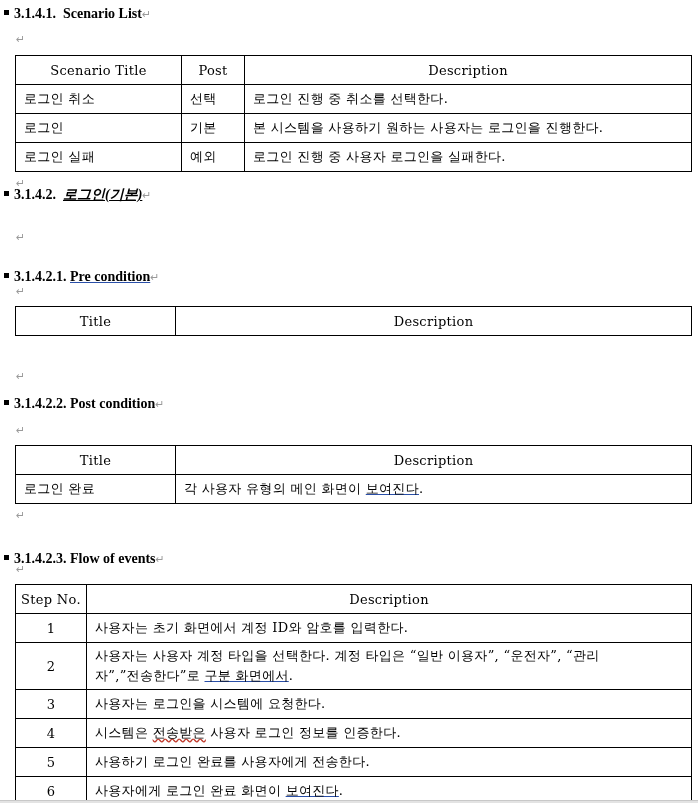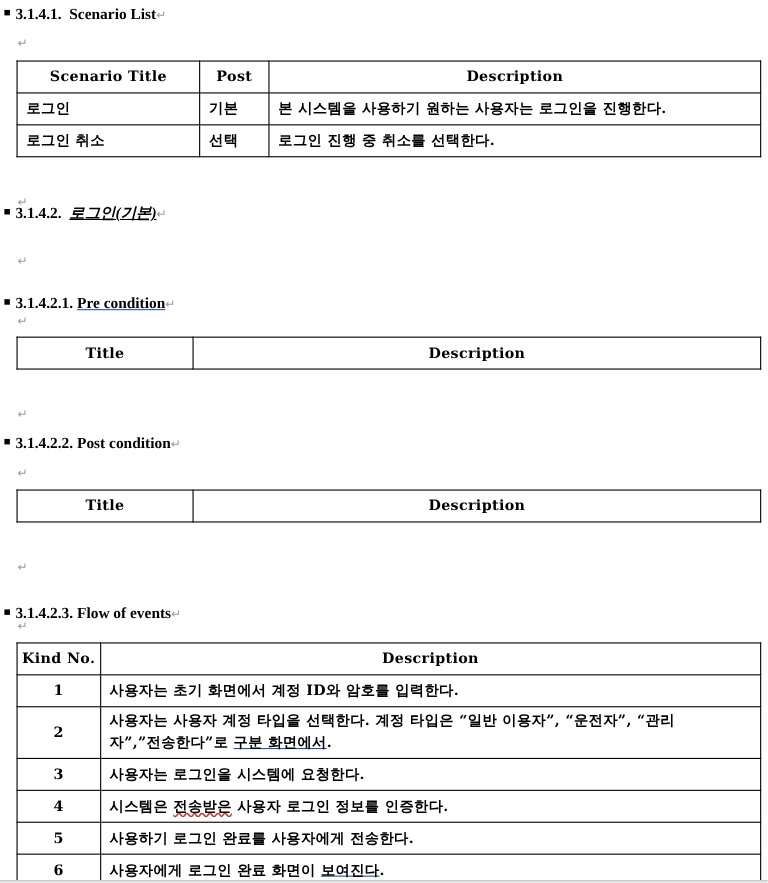--- a/index.html
+++ b/index.html
@@ -11,21 +11,21 @@
     position: absolute; left: 4px; font-family: "Liberation Serif", serif;
     font-weight: bold; font-size: 14px; line-height: 18px; white-space: nowrap;
   }
   .bullet { display: inline-block; width: 5px; height: 5px; background: #000; margin-right: 5px; vertical-align: 3px; }
   .para-mark { color: #9a9a9a; font-weight: normal; font-size: 11px; font-family: "DejaVu Sans", sans-serif; }
   .empty-para { position: absolute; left: 16px; color: #9a9a9a; font-size: 11px; font-family: "DejaVu Sans", sans-serif; }
   .ital { font-style: italic; text-decoration: underline; }
   .uline { text-decoration: underline; text-decoration-color: #2a4fa8; }
   table.doc { position: absolute; left: 15px; border-collapse: collapse; font-size: 13px; }
   table.doc td, table.doc th {
-    border: 1px solid #000; padding: 0 8px; font-weight: bold; white-space: nowrap; height: 28px;
+    border: 1px solid #000; padding: 0 8px; font-weight: normal; white-space: nowrap; height: 28px;
     font-family: "DejaVu Serif", serif; letter-spacing: 0.3px; margin-top: 36px;
   }
   table.doc th { text-align: center; }
   .center { text-align: center; }
   .wavy { text-decoration: underline wavy #c0392b; }
   .status-strip { position: absolute; left: 0; top: 800px; width: 698px; height: 3px; background: #e3e3e3; border-top: 1px solid #c8c8c8; }
 </style>
 </head>
 <body>
 
@@ -35,28 +35,33 @@
 <div class="empty-para" style="top:33px">↵</div>
 
 <table class="doc" style="top:55px; width:677px">
   <tbody>
       <tr>
     <th style="width:149px">Scenario Title</th>
     <th style="width:46px">Post</th>
     <th>Description</th>
   </tr>
   <tr>
+    <td>로그인 취소</td>
+    <td>선택</td>
+    <td>로그인 진행 중 취소를 선택한다.</td>
+  </tr>
+  <tr>
     <td>로그인</td>
     <td>기본</td>
     <td>본 시스템을 사용하기 원하는 사용자는 로그인을 진행한다.</td>
   </tr>
   <tr>
-    <td>로그인 취소</td>
-    <td>선택</td>
-    <td>로그인 진행 중 취소를 선택한다.</td>
+    <td>로그인 실패</td>
+    <td>예외</td>
+    <td>로그인 진행 중 사용자 로그인을 실패한다.</td>
   </tr>
 </tbody>
   </table>
 <div class="empty-para" style="top:177px">↵</div>
 
 <div class="heading" style="top:186px">
   <span class="bullet"></span><span>3.1.4.2.</span>&nbsp; <span class="ital">로그인(기본)</span><span class="para-mark">↵</span>
 </div>
 <div class="empty-para" style="top:231px">↵</div>
 
@@ -79,33 +84,37 @@
   <span class="bullet"></span><span>3.1.4.2.2.</span> <span>Post condition</span><span class="para-mark">↵</span>
 </div>
 <div class="empty-para" style="top:424px">↵</div>
 
 <table class="doc" style="top:445px; width:677px">
   <tbody>
       <tr>
     <th style="width:143px">Title</th>
     <th>Description</th>
   </tr>
+  <tr>
+    <td>로그인 완료</td>
+    <td><span>각 사용자 유형의 메인 화면이 </span><span class="uline">보여진다</span><span>.</span></td>
+  </tr>
 </tbody>
   </table>
 <div class="empty-para" style="top:509px">↵</div>
 
 <div class="heading" style="top:550px">
   <span class="bullet"></span><span>3.1.4.2.3.</span> <span>Flow of events</span><span class="para-mark">↵</span>
 </div>
 <div class="empty-para" style="top:563px">↵</div>
 
 <table class="doc" style="top:584px; width:677px">
   <tbody>
       <tr>
-    <th style="width:62px; padding:0 4px">Kind No.</th>
+    <th style="width:62px; padding:0 4px">Step No.</th>
     <th>Description</th>
   </tr>
   <tr>
     <td class="center">1</td>
     <td>사용자는 초기 화면에서 계정 ID와 암호를 입력한다.</td>
   </tr>
   <tr>
     <td class="center" style="height:46px">2</td>
     <td style="line-height:20px"><span>사용자는 사용자 계정 타입을 선택한다. 계정 타입은 “일반 이용자”, “운전자”, “관리</span><br><span> 자”,”전송한다”로 </span><span class="uline">구분 화면에서</span><span>.</span></td>
   </tr>

